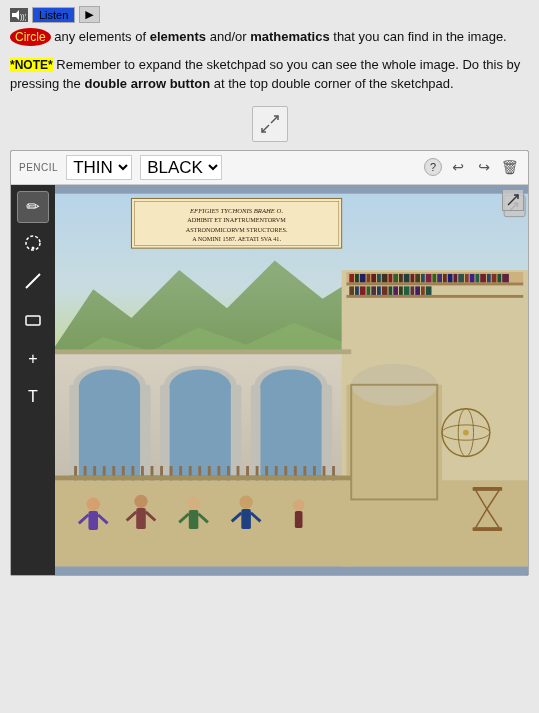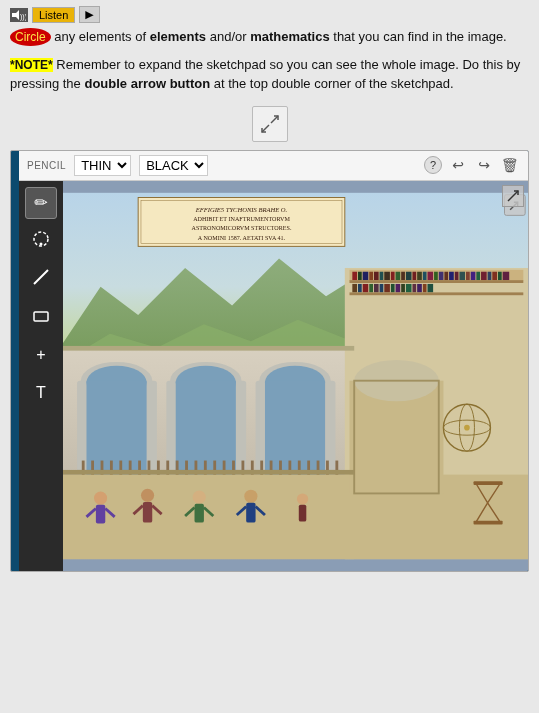--- a/index.html
+++ b/index.html
@@ -22,21 +22,21 @@
     }
     .listen-icon {
       width: 18px;
       height: 14px;
       background: #555;
       display: flex;
       align-items: center;
       justify-content: center;
     }
     .listen-btn {
-      background: #eab308;
+      background: #1d4ed8;
       border: 1px solid #aaa;
       padding: 1px 6px;
       font-size: 11px;
       cursor: pointer;
       display: flex;
       align-items: center;
       gap: 3px;
     }
     .play-btn {
       background: #d0d0d0;
@@ -108,40 +108,39 @@
       width: 20px;
       height: 20px;
     }
 
     
     .sketchpad-wrapper {
       background: #0c4a6e;
       border: 1px solid #aaa;
       border-radius: 2px;
       overflow: hidden;
-      padding-left: 8px;
     }
 
     
     .sketchpad-toolbar {
       display: flex;
       align-items: center;
       gap: 8px;
       padding: 4px 8px;
       background: #f5f5f5;
       border-bottom: 1px solid #ccc;
       font-size: 11px;
     }
     .toolbar-label {
       color: #666;
       font-size: 10px;
       letter-spacing: 0.5px;
     }
     .toolbar-select {
-      font-size: 13px;
+      font-size: 17px;
       border: 1px solid #ccc;
       background: white;
       padding: 1px 2px;
       cursor: pointer;
     }
     .toolbar-spacer { flex: 1; }
     .toolbar-icons {
       display: flex;
       gap: 6px;
       align-items: center;

